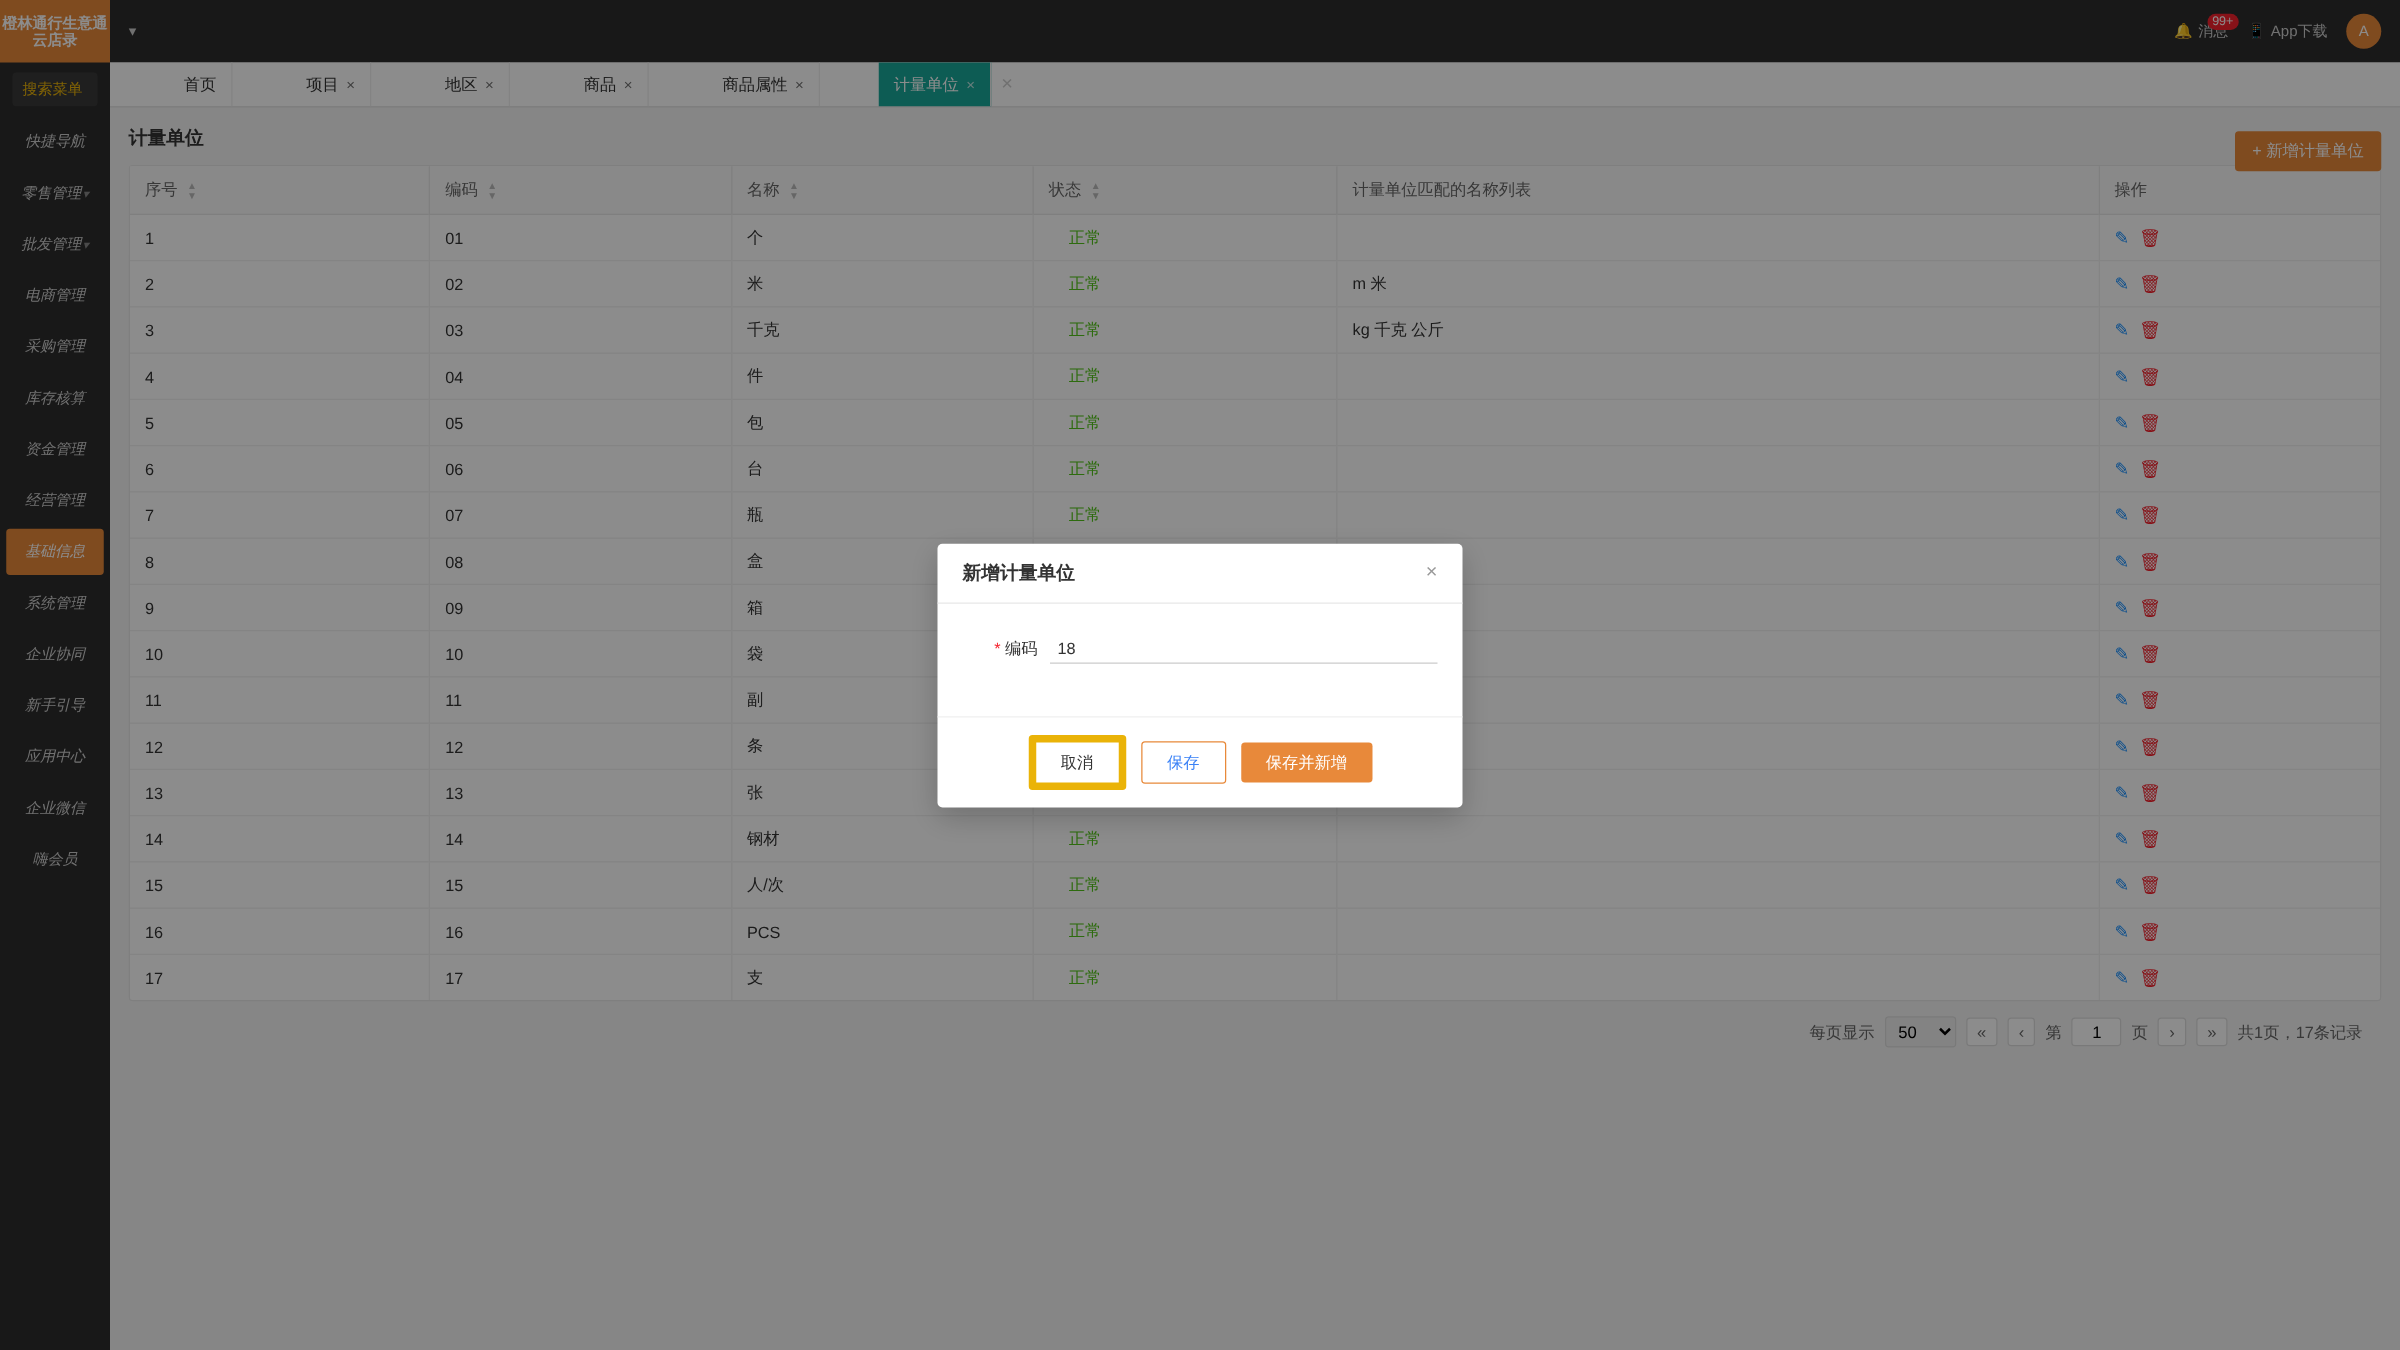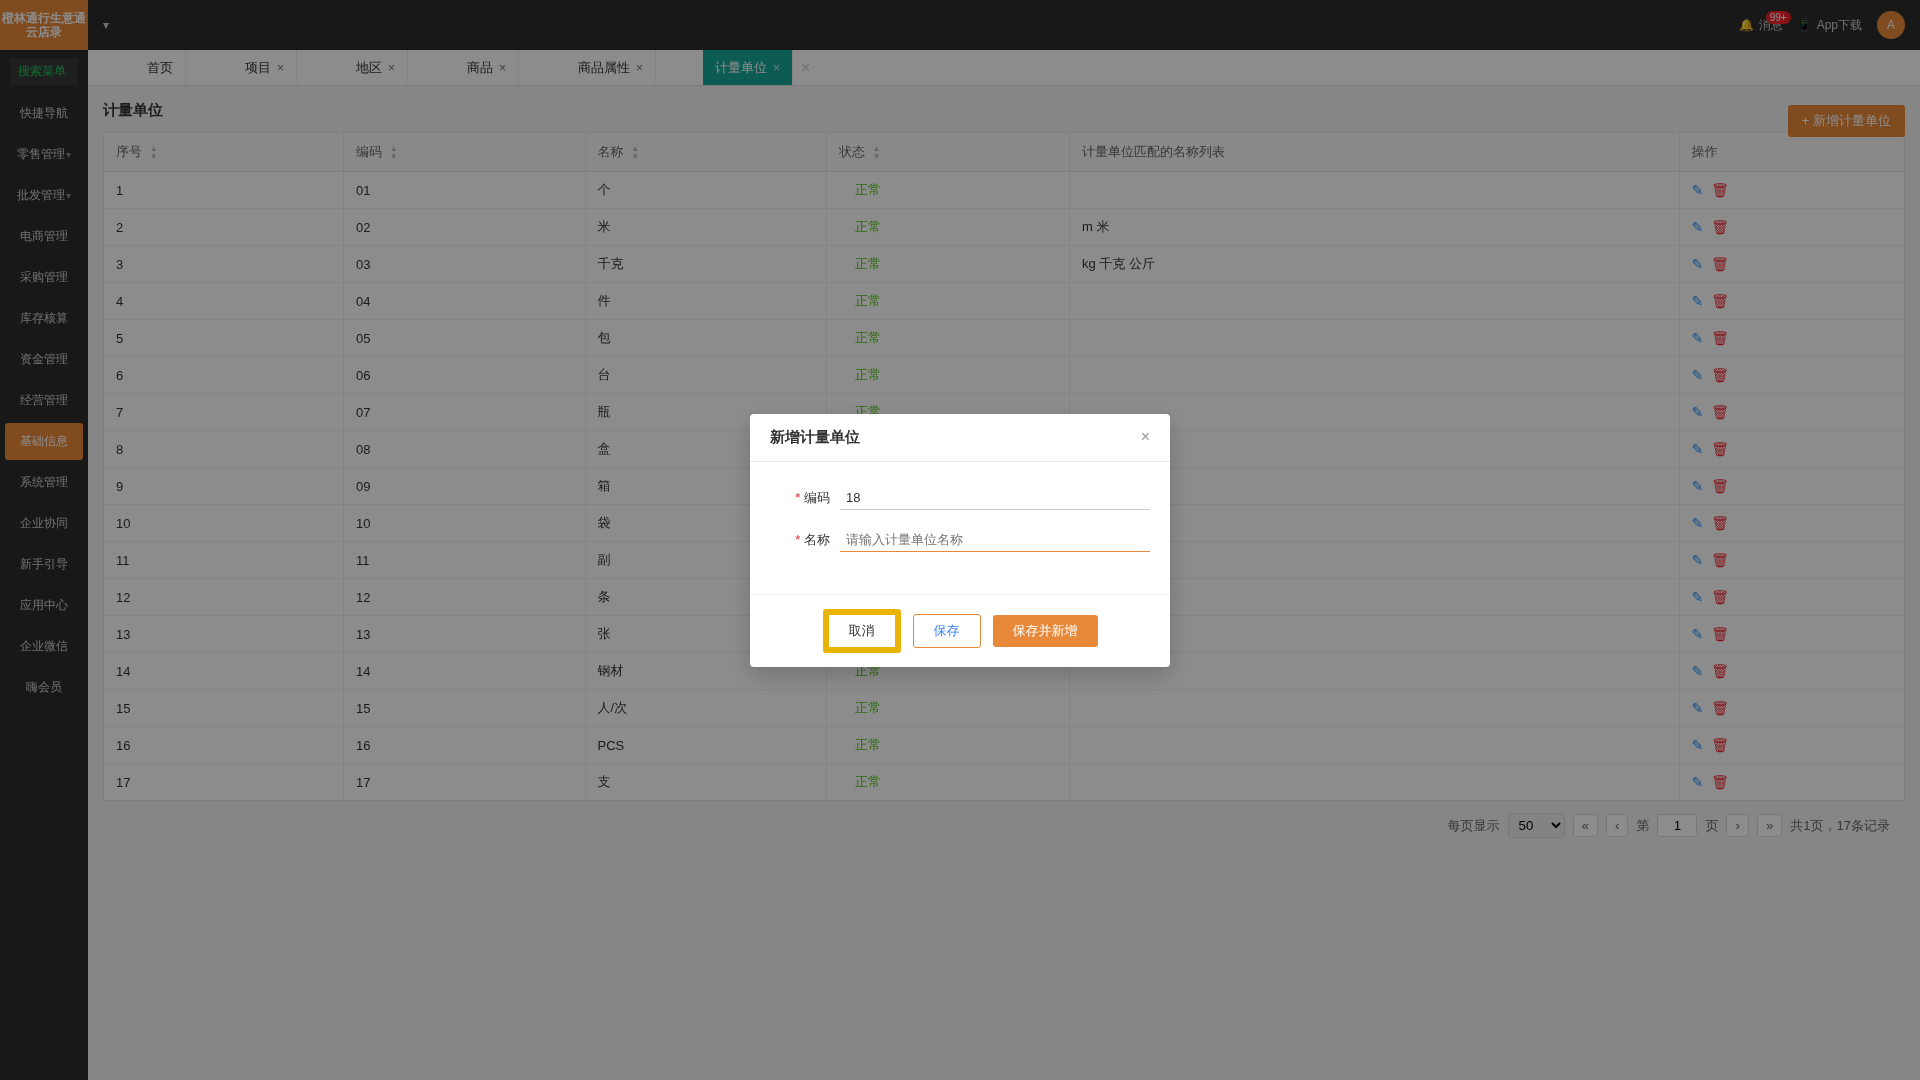--- a/index.html
+++ b/index.html
@@ -3,22 +3,22 @@
   <meta charset="utf-8">
   <style>
     * { margin: 0; padding: 0; box-sizing: border-box; }
     body { font-family: "Microsoft YaHei", "PingFang SC", sans-serif; font-size: 13px; background: #f5f5f5; width: 1920px; height: 1080px; overflow: hidden; display: flex; }
 
     
     .sidebar { width: 88px; background: #2d2d2d; height: 1080px; display: flex; flex-direction: column; flex-shrink: 0; }
     .sidebar-logo { height: 50px; display: flex; align-items: center; justify-content: center; background: #e8893a; }
     .sidebar-logo-text { color: white; font-size: 12px; font-weight: bold; text-align: center; line-height: 1.2; }
     .sidebar-search { padding: 8px 10px; }
-    .sidebar-search-btn { width: 100%; background: #3a3a3a; border: none; color: #22c55e; padding: 5px 8px; border-radius: 3px; font-size: 12px; cursor: pointer; text-align: left; }
-    .sidebar-nav-item { padding: 10px 8px; color: #ccc; font-size: 12px; cursor: pointer; text-align: center; border-radius: 3px; margin: 2px 5px; }
+    .sidebar-search-btn { width: 100%; background: #3a3a3a; border: none; color: #eab308; padding: 5px 8px; border-radius: 3px; font-size: 12px; cursor: pointer; text-align: left; }
+    .sidebar-nav-item { padding: 10px 8px; color: #ccc; font-size: 12px; cursor: pointer; text-align: center; border-radius: 3px; margin: 2px 5px; font-style: italic; }
     .sidebar-nav-item.active { background: #e8893a; color: white; }
     .sidebar-nav-item.has-arrow { display: flex; align-items: center; justify-content: space-between; padding: 10px 12px; }
     .sidebar-arrow { font-size: 10px; color: #888; }
 
     
     .main { flex: 1; display: flex; flex-direction: column; height: 1080px; }
 
     
     .topbar { height: 50px; background: #2d2d2d; display: flex; align-items: center; justify-content: space-between; padding: 0 15px; flex-shrink: 0; }
     .topbar-left { display: flex; align-items: center; gap: 10px; }
@@ -461,27 +461,20 @@
       <button class="modal-close">×</button>
     </div>
     <div class="modal-body">
       <div class="form-row">
         <div class="form-label">
           <span style="color:#f5222d;">*</span>
           <span>编码</span>
         </div>
         <input class="form-input" type="text" value="18" style="">
       </div>
-      <div class="form-row">
-        <div class="form-label">
-          <span style="color:#f5222d;">*</span>
-          <span>名称</span>
-        </div>
-        <input class="form-input placeholder-style" type="text" placeholder="请输入计量单位名称" style="">
-      </div>
     </div>
     <div class="modal-footer">
       <button class="btn-cancel">取消</button>
       <button class="btn-save">保存</button>
       <button class="btn-save-new">保存并新增</button>
     </div>
   </div>
 </div>
 
 </body></html>

